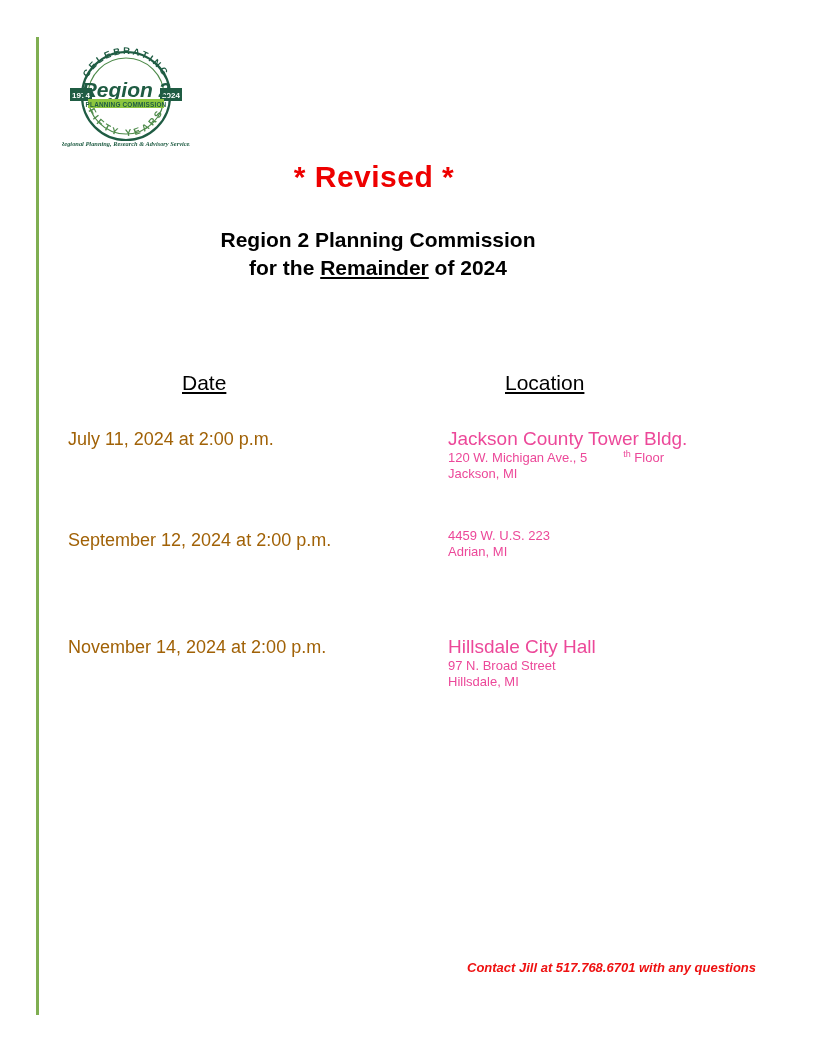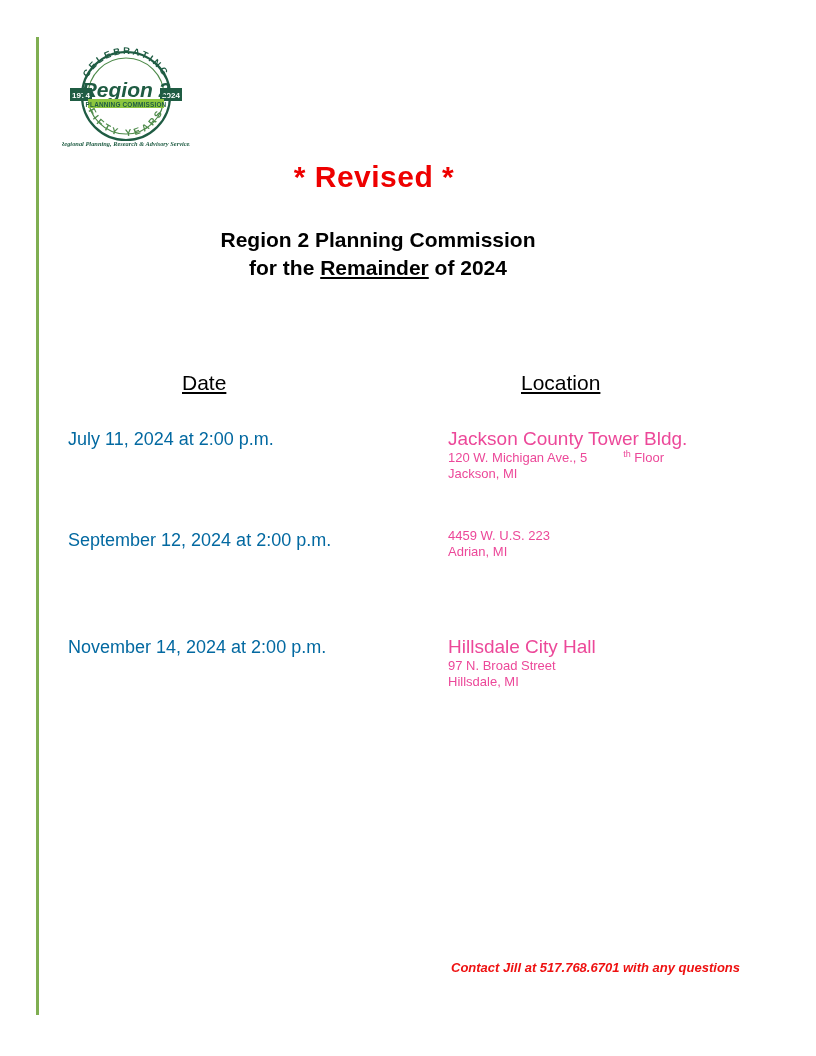--- a/index.html
+++ b/index.html
@@ -75,30 +75,30 @@
   }
   .col-head {
     position: absolute;
     top: 371px;
     font-size: 21px;
     font-weight: normal;
     text-decoration: underline;
     color: #000000;
   }
   .col-head.date { left: 182px; }
-  .col-head.loc  { left: 521px; }
+  .col-head.loc  { left: 505px; }
 
   .row { position: absolute; left: 0; width: 816px; }
   .row .date-cell {
     position: absolute;
     left: 68px;
     font-size: 18px;
     line-height: 22px;
     white-space: nowrap;
-    color: #0369a1;
+    color: #a16207;
   }
   .row .loc-cell {
     position: absolute;
     left: 448px;
     color: #ec4899;
   }
   .loc-name {
     font-size: 19px;
     line-height: 23px;
     white-space: nowrap;
@@ -120,21 +120,21 @@
   .row3 { top: 636px; }
   .row .date-cell { top: 0; }
   .row .loc-cell  { top: -1px; }
 
   
   .footer-contact {
     position: absolute;
     left: 0;
     top: 960px;
     width: 816px;
-    padding-right: 76px;
+    padding-right: 60px;
     box-sizing: border-box;
     text-align: right;
     font-size: 13px;
     font-style: italic;
     font-weight: bold;
     color: #EE1111;
   }
 </style>
 </head>
 <body>

